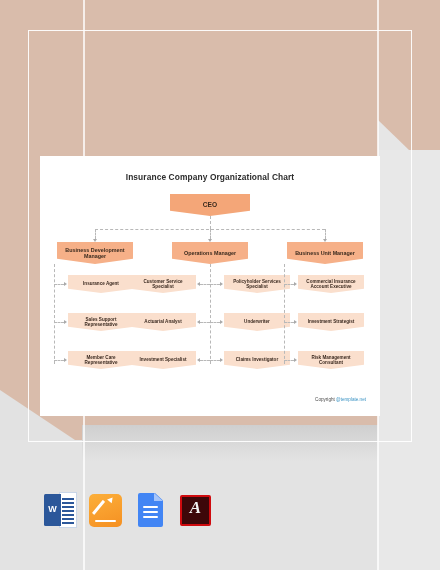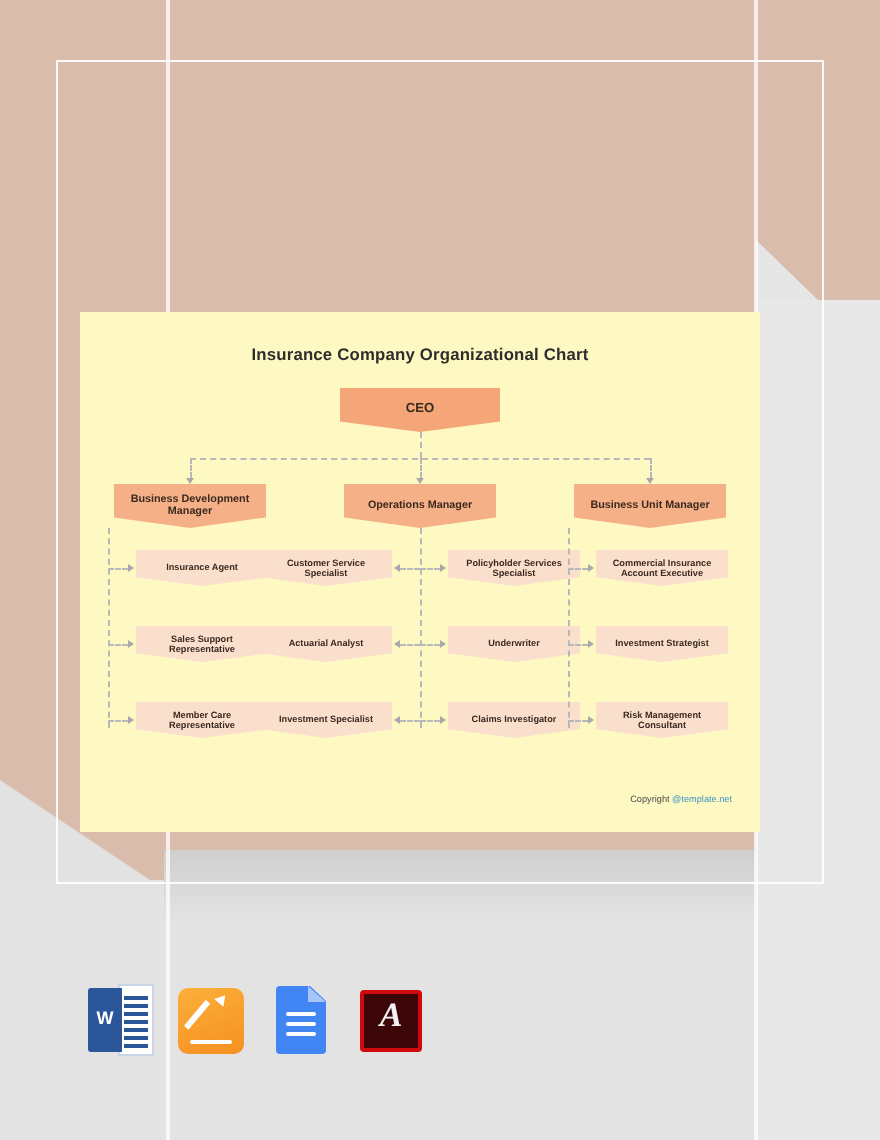--- a/index.html
+++ b/index.html
@@ -48,21 +48,21 @@
     border:1.5px solid rgba(255,255,255,.92);
     box-sizing:border-box;
     pointer-events:none;
   }
   .frame-v1{position:absolute;left:83px;top:0;width:1.5px;height:570px;background:rgba(255,255,255,.75);}
   .frame-v2{position:absolute;left:377px;top:0;width:1.5px;height:570px;background:rgba(255,255,255,.75);}
 
   
   .card{
     position:absolute;left:40px;top:156px;width:340px;height:260px;
-    background:#fef9c3;
+    background:#ffffff;
   }
   .card-title{
     position:absolute;top:16px;left:0;width:100%;
     text-align:center;
     font-size:8.4px;font-weight:700;color:#2d2d2d;
     letter-spacing:.1px;
   }
 
   
   .node{

